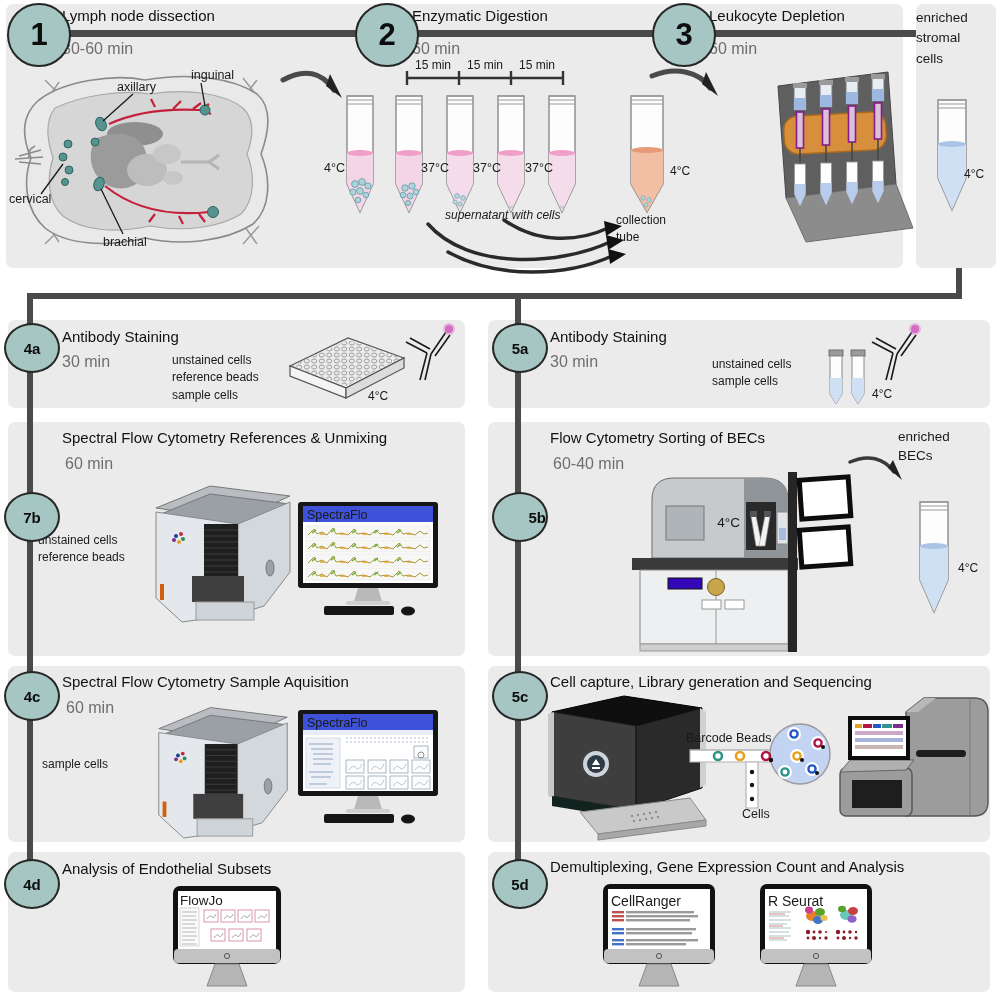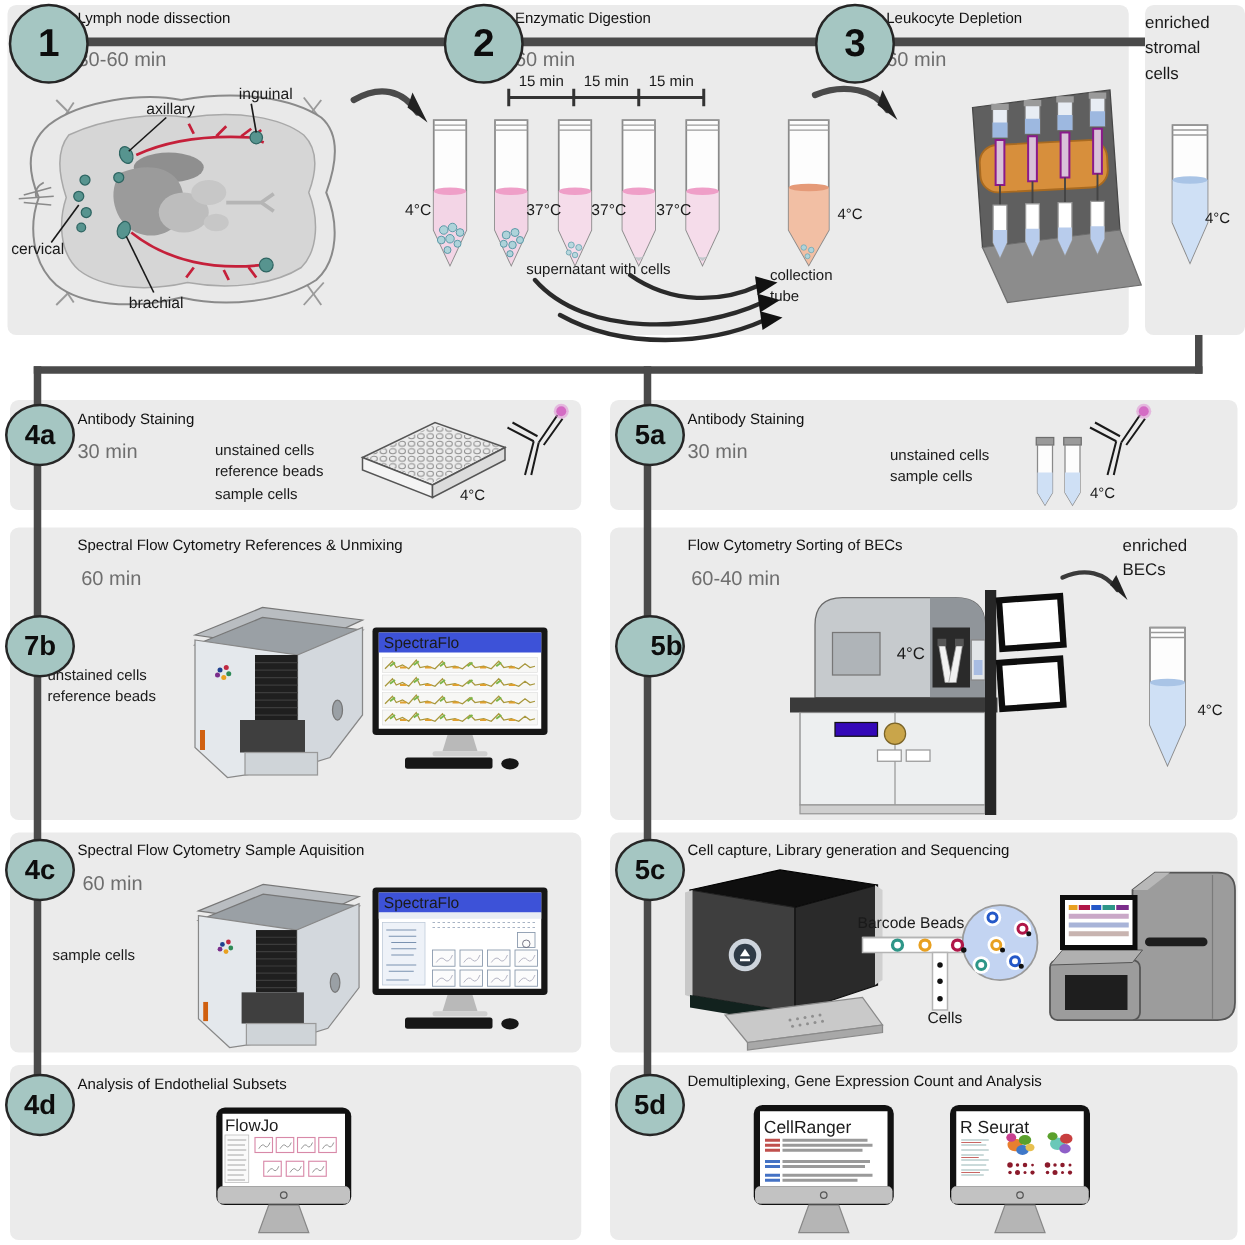--- a/index.html
+++ b/index.html
@@ -4,22 +4,22 @@
 <style>
   html,body{margin:0;padding:0;}
   body{width:996px;height:996px;position:relative;background:#fff;
        font-family:"Liberation Sans",sans-serif;color:#1a1a1a;overflow:hidden;}
   .panel{position:absolute;background:#ebebeb;border-radius:7px;}
   .bar{position:absolute;height:7px;background:#4a4a4a;z-index:2;}
   .conn{position:absolute;background:#4a4a4a;z-index:3;}
   .stepnum{position:absolute;background:#a5c6c2;border:2.5px solid #262626;border-radius:50%;
            display:flex;align-items:center;justify-content:center;font-weight:bold;color:#0d0d0d;z-index:6;}
   .big{width:60px;height:60px;font-size:31px;}
-  .sub{width:52px;height:46px;font-size:22px;}
-  .title{position:absolute;font-size:12px;color:#111;white-space:nowrap;z-index:4;}
+  .sub{width:52px;height:46px;font-size:15px;}
+  .title{position:absolute;font-size:15px;color:#111;white-space:nowrap;z-index:4;}
   .time{position:absolute;font-size:16px;color:#6e6e6e;white-space:nowrap;z-index:4;}
   .lbl{position:absolute;font-size:12px;color:#1a1a1a;z-index:4;line-height:1.45;}
   .ctr{text-align:left;}
   .preline{white-space:pre-line;}
   svg{position:absolute;z-index:4;overflow:visible;}
   svg text{font-family:"Liberation Sans",sans-serif;fill:#1a1a1a;}
 </style>
 </head>
 <body>
 
@@ -177,21 +177,21 @@
       <path d="M-7,146 Q0,154 7,146 L0,153 Z" fill="#c2c8cc"></path>
       <path d="M-13,40 h26 m-26,4 h26 m-26,4 h26" stroke="#9a9a9a" stroke-width="1"></path>
     </g>
   </g>
   <text x="15" y="116" font-size="12.5" text-anchor="end">4°C</text>
   <text x="105" y="116" font-size="12.5" text-anchor="middle">37°C</text>
   <text x="157" y="116" font-size="12.5" text-anchor="middle">37°C</text>
   <text x="209" y="116" font-size="12.5" text-anchor="middle">37°C</text>
 </svg>
 
-<div class="lbl ctr" style="left:421px;top:207px;width:135px;">supernatant with cells</div>
+<div class="lbl ctr" style="left:445px;top:207px;width:135px;font-style:italic;">supernatant with cells</div>
 
 <svg style="left:408px;top:218px;" width="222" height="56" viewBox="0 0 222 56">
   <g fill="none" stroke="#2a2a2a" stroke-width="3.5" stroke-linecap="round">
     <path d="M96,2 C130,26 170,24 200,10"></path>
     <path d="M20,6 C60,52 150,48 202,24"></path>
     <path d="M40,34 C90,62 160,58 204,38"></path>
   </g>
   <polygon points="196,3 214,8 198,18" fill="#111"></polygon>
   <polygon points="198,17 216,22 200,32" fill="#111"></polygon>
   <polygon points="200,31 218,36 202,46" fill="#111"></polygon>

